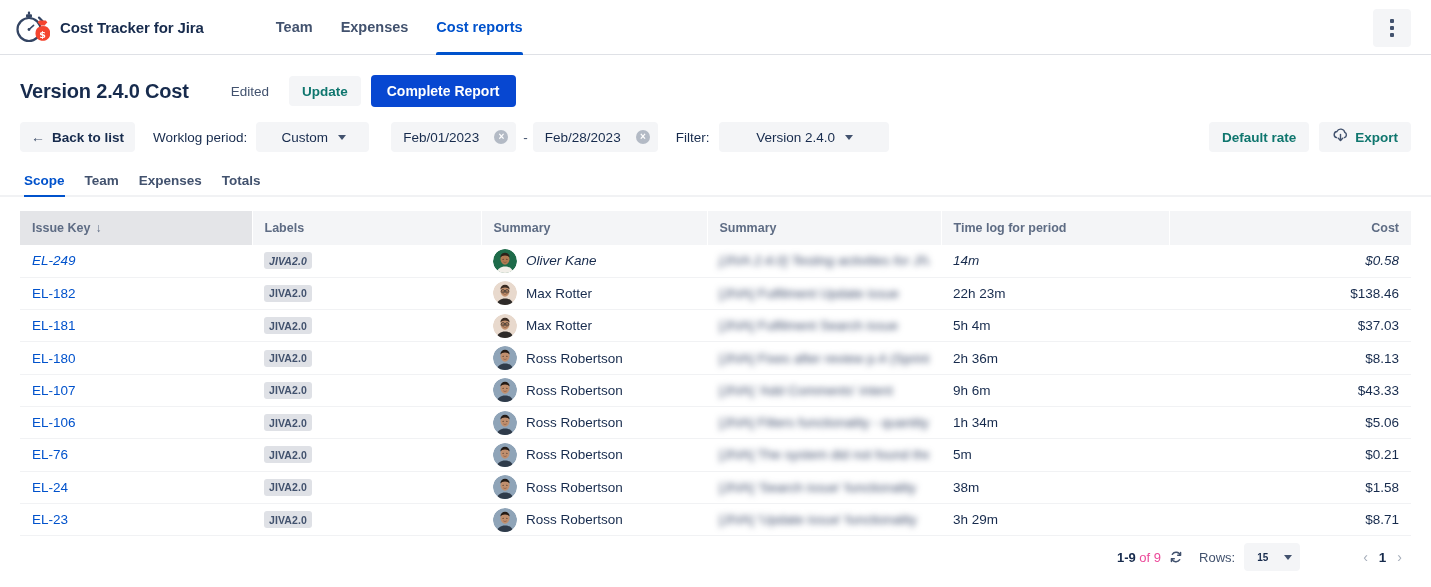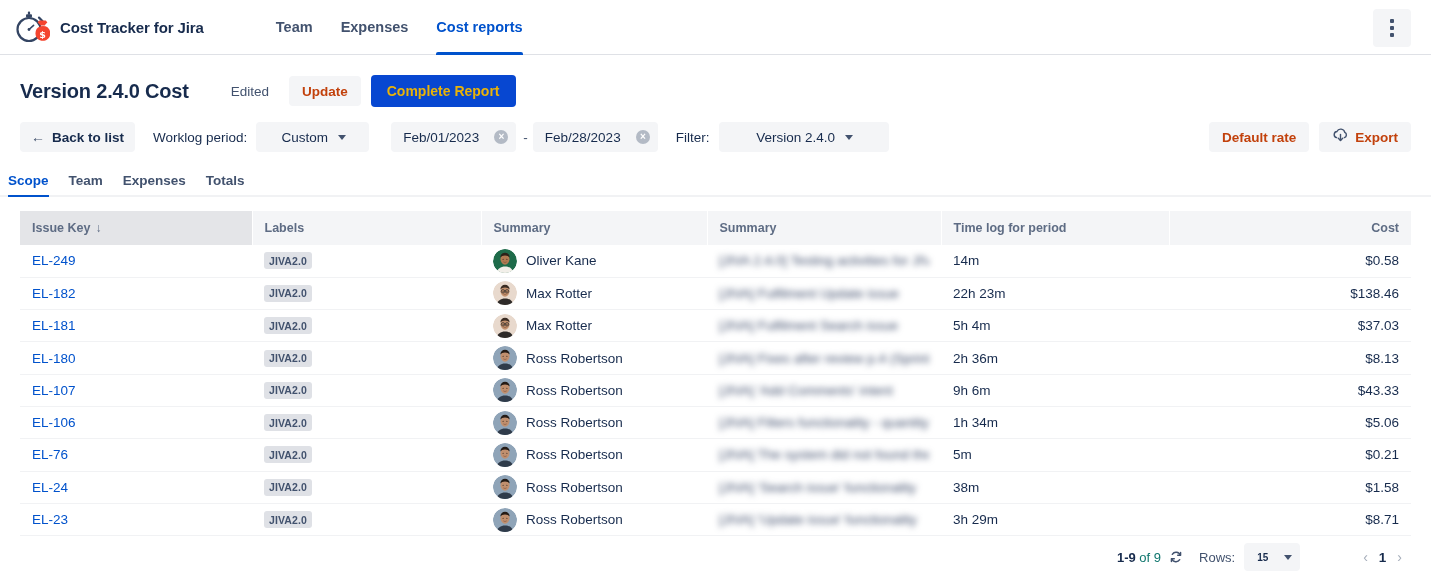--- a/index.html
+++ b/index.html
@@ -52,22 +52,22 @@
   }
   .page-title { font-size: 20px; font-weight: bold; color: #172b4d; letter-spacing: -0.2px; }
   .edited { font-size: 13.5px; color: #42526e; margin-left: 42px; }
   .btn {
     font-family: "Liberation Sans", sans-serif;
     font-size: 13.5px; font-weight: bold; border: none; border-radius: 4px;
     cursor: pointer; height: 30px; padding: 0 13px;
     display: inline-flex; align-items: center; justify-content: center; gap: 6px;
     white-space: nowrap;
   }
-  .btn-subtle { background: #f4f5f7; color: #c2410c; }
-  .btn-primary { background: #0747d1; color: #eab308; height: 32px; padding: 0 16px; font-size: 14px; }
+  .btn-subtle { background: #f4f5f7; color: #0f766e; }
+  .btn-primary { background: #0747d1; color: #ffffff; height: 32px; padding: 0 16px; font-size: 14px; }
   .btn-update { margin-left: 20px; }
   .btn-complete { margin-left: 10px; }
   .totals {
     margin-left: auto; font-size: 27px; font-weight: bold;
     color: #172b4d; letter-spacing: -0.6px; white-space: nowrap;
   }
 
   
   .filterrow {
     display: flex; align-items: center; padding: 0 20px; height: 40px; gap: 0;
@@ -97,21 +97,21 @@
   .clear-x {
     width: 14px; height: 14px; border-radius: 50%; background: #b3bac5;
     color: #ffffff; font-size: 10px; line-height: 14px; text-align: center;
     display: inline-block; cursor: pointer; font-weight: bold;
   }
   .dash { font-size: 13.5px; color: #42526e; margin: 0 5px 0 7px; }
   .right-actions { margin-left: auto; display: flex; gap: 10px; }
 
   
   .subtabs {
-    display: flex; align-items: flex-end; padding: 0 8px; margin-top: 12px;
+    display: flex; align-items: flex-end; padding: 0 24px; margin-top: 12px;
     border-bottom: 2px solid #f1f2f4; height: 28px;
   }
   .subtab {
     font-size: 13.5px; font-weight: bold; color: #42526e; padding: 0 10px 7px 10px;
     cursor: pointer; position: relative; white-space: nowrap;
   }
   .subtab:first-child { padding-left: 0; }
   .subtab.active { color: #0052cc; }
   .subtab.active::after {
     content: ""; position: absolute; left: 0; right: 10px; bottom: -2px;
@@ -126,21 +126,21 @@
     color: #5e6c84; text-align: left; padding: 0 12px; vertical-align: middle;
     border-right: 1px solid #ffffff;
   }
   thead th.sorted { background: #e4e5e8; }
   thead th.right { text-align: right; border-right: none; }
   .sort-arrow { font-size: 12px; margin-left: 5px; color: #5e6c84; }
   tbody td {
     height: 32.3px; font-size: 13.5px; color: #172b4d;
     padding: 0 12px; border-bottom: 1px solid #f1f2f4; vertical-align: middle;
   }
-  tbody tr:first-child td { border-top: none; }
+  tbody tr:first-child td { border-top: none; font-style: italic; }
   .issue-link { color: #0052cc; text-decoration: none; cursor: pointer; font-size: 13.5px; }
   .badge {
     display: inline-block; background: #dfe1e6; color: #42526e;
     font-size: 10.5px; font-weight: bold; border-radius: 3px;
     padding: 2.5px 5px; letter-spacing: 0.1px;
   }
   .assignee { display: flex; align-items: center; gap: 9px; }
   .avatar {
     width: 24px; height: 24px; border-radius: 50%; flex: 0 0 24px;
     overflow: hidden; display: block;
@@ -158,21 +158,21 @@
   .col-summary { width: 234px; }
   .col-time { width: 228px; }
   .col-cost { width: 242px; }
 
   
   .pagination {
     display: flex; align-items: center; justify-content: flex-end;
     gap: 0; padding: 0 20px; height: 42px; font-size: 13px; color: #42526e;
   }
   .range { font-weight: bold; color: #172b4d; font-size: 13px; }
-  .range .of { font-weight: normal; color: #0f766e; }
+  .range .of { font-weight: normal; color: #ec4899; }
   .refresh-icon { margin-left: 8px; display: inline-flex; cursor: pointer; }
   .rows-label { margin-left: 16px; color: #42526e; font-size: 13px; }
   .rows-select {
     background: #f4f5f7; border: none; border-radius: 4px; height: 28px;
     display: inline-flex; align-items: center; justify-content: space-between;
     padding: 0 8px 0 13px; font-size: 10px; color: #172b4d; cursor: pointer;
     width: 56px; margin-left: 9px; font-weight: bold;
   }
   .pager { display: flex; align-items: center; gap: 0; margin-left: 54px; }
   .pg-arrow { color: #a5adba; font-size: 14px; padding: 0 9px; cursor: pointer; user-select: none; }

